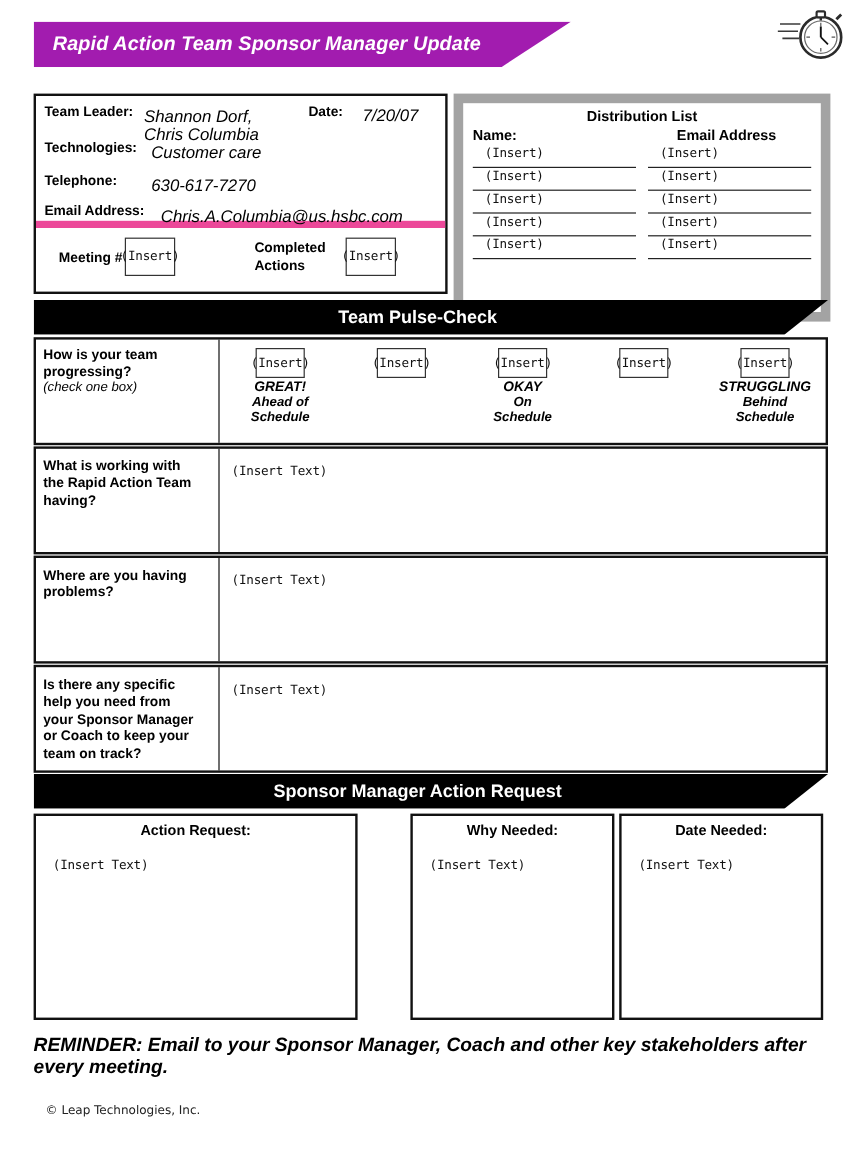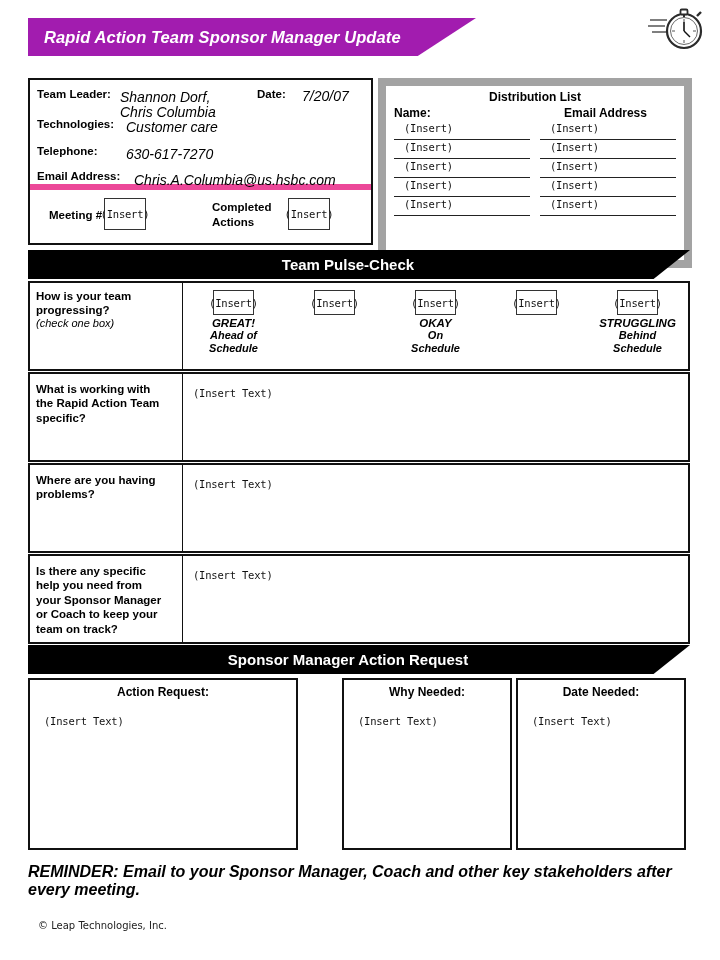--- a/index.html
+++ b/index.html
@@ -421,21 +421,21 @@
       <span class="pulse-sub">Schedule</span>
     </div>
 
   </div>
 </div>
 
 <div class="q-row" style="top:372px; height:90px;">
   <div class="q-label">
     <div>What is working with</div>
     <div>the Rapid Action Team</div>
-    <div>specific?</div>
+    <div>having?</div>
   </div>
   <div class="q-answer">
     <span class="insert">(Insert Text)</span>
   </div>
 </div>
 
 <div class="q-row" style="top:463px; height:90px;">
   <div class="q-label">
     <div>Where are you having</div>
     <div>problems?</div>

